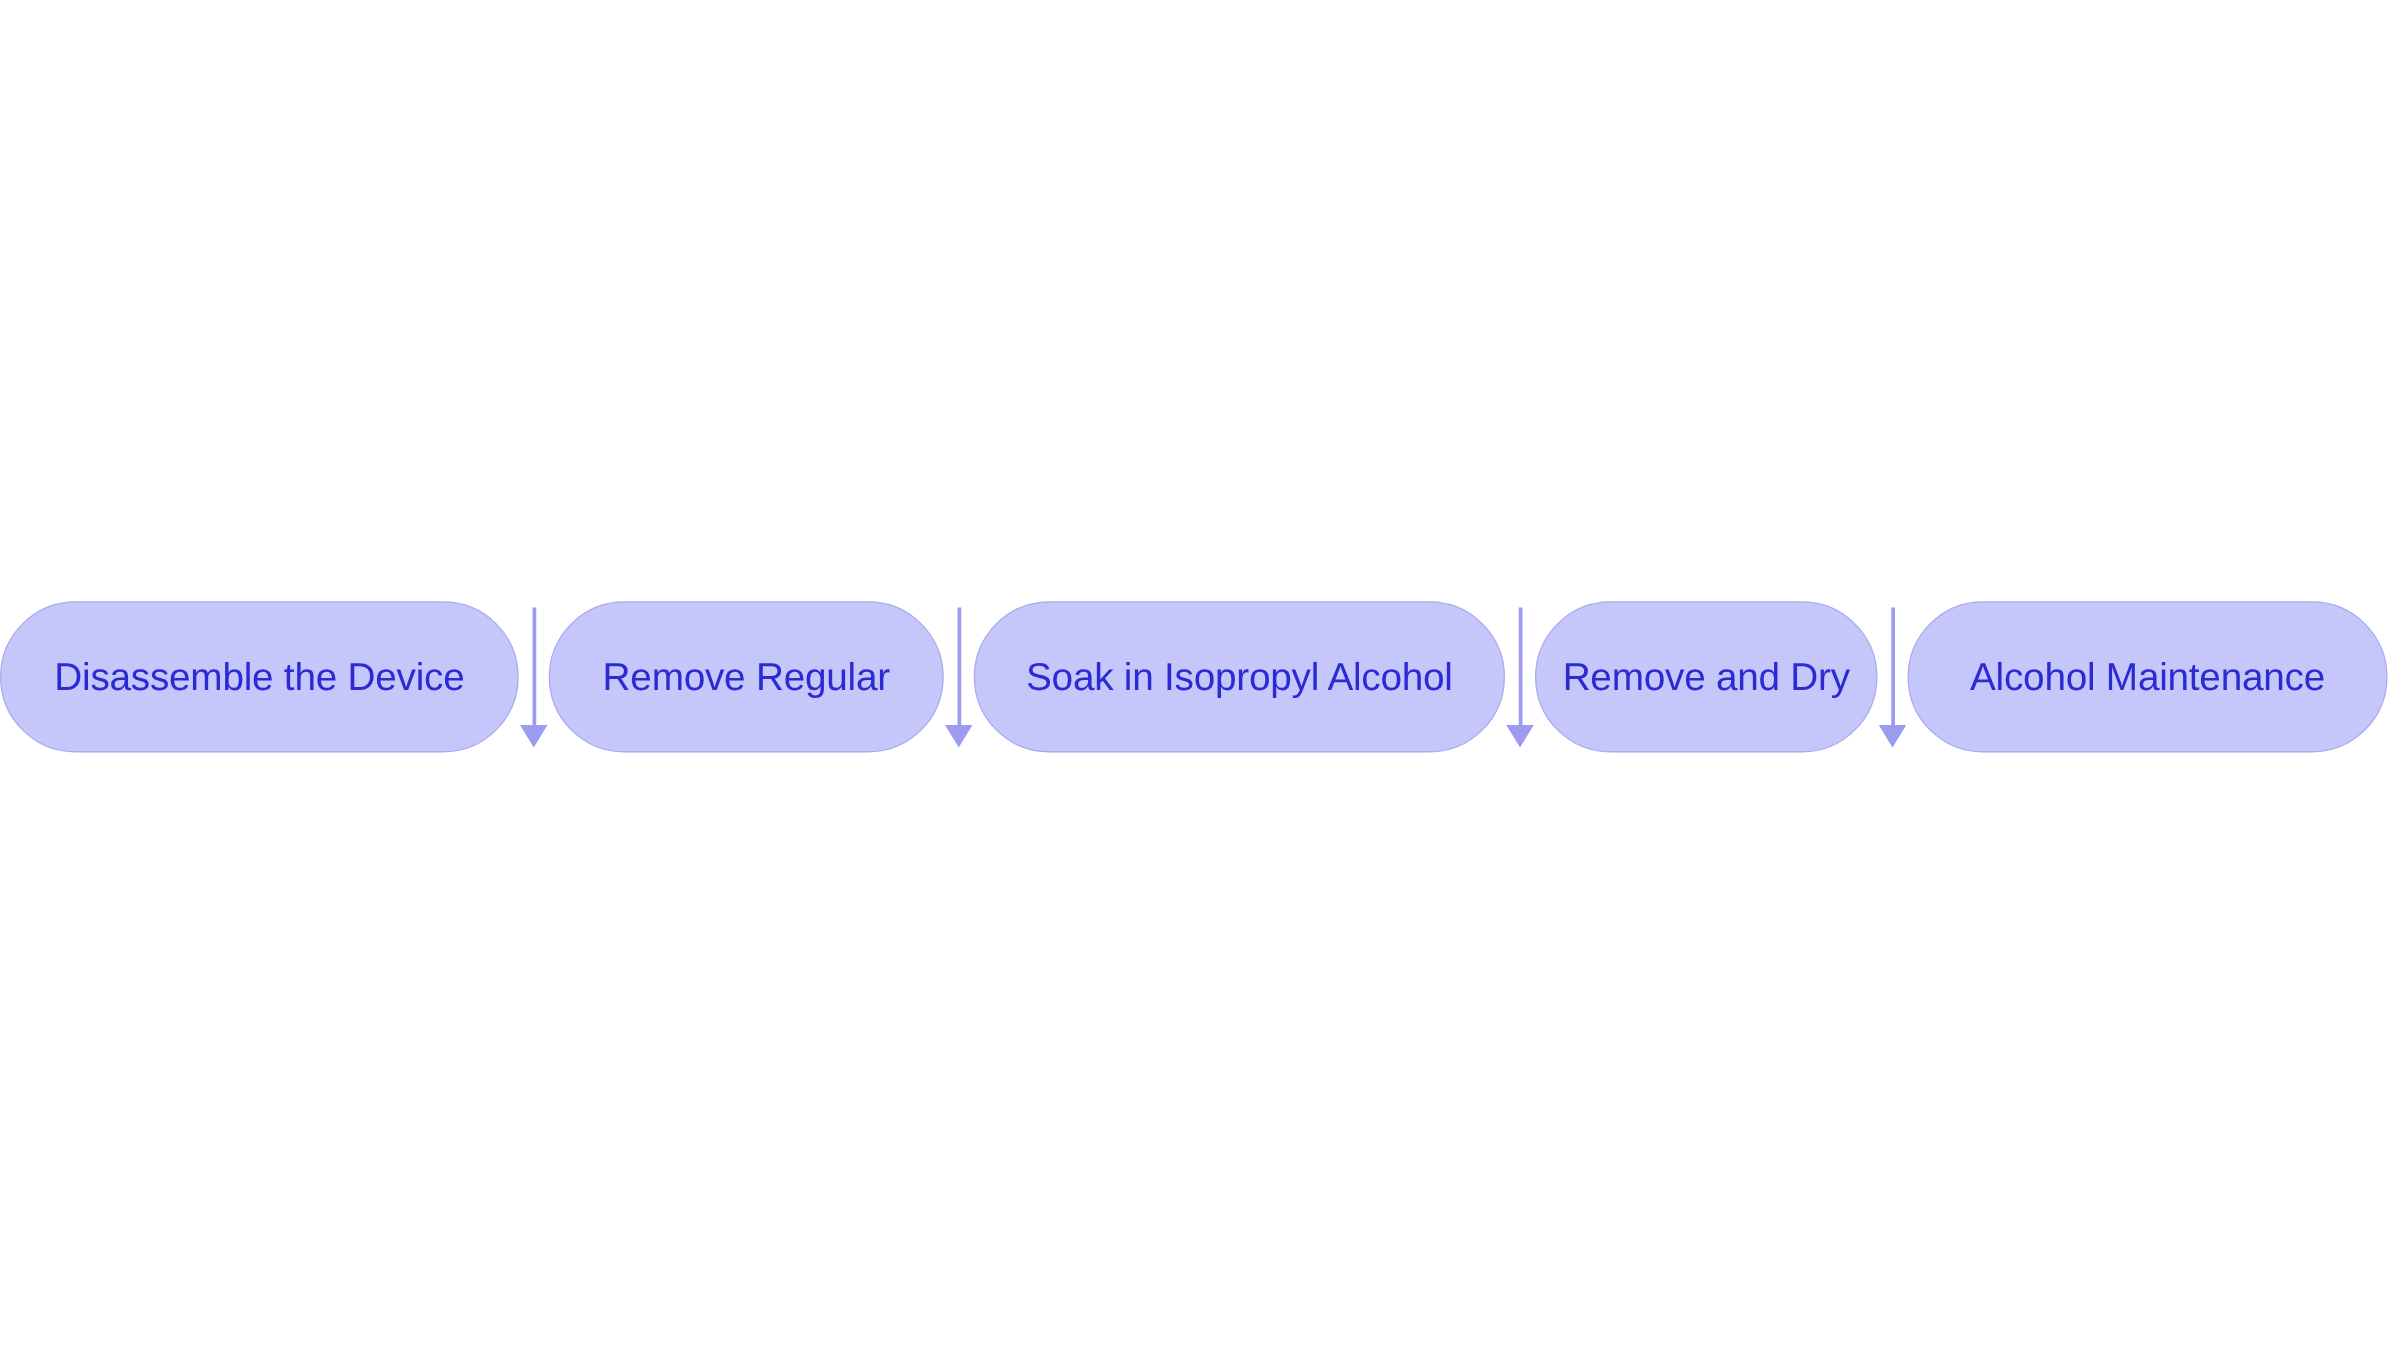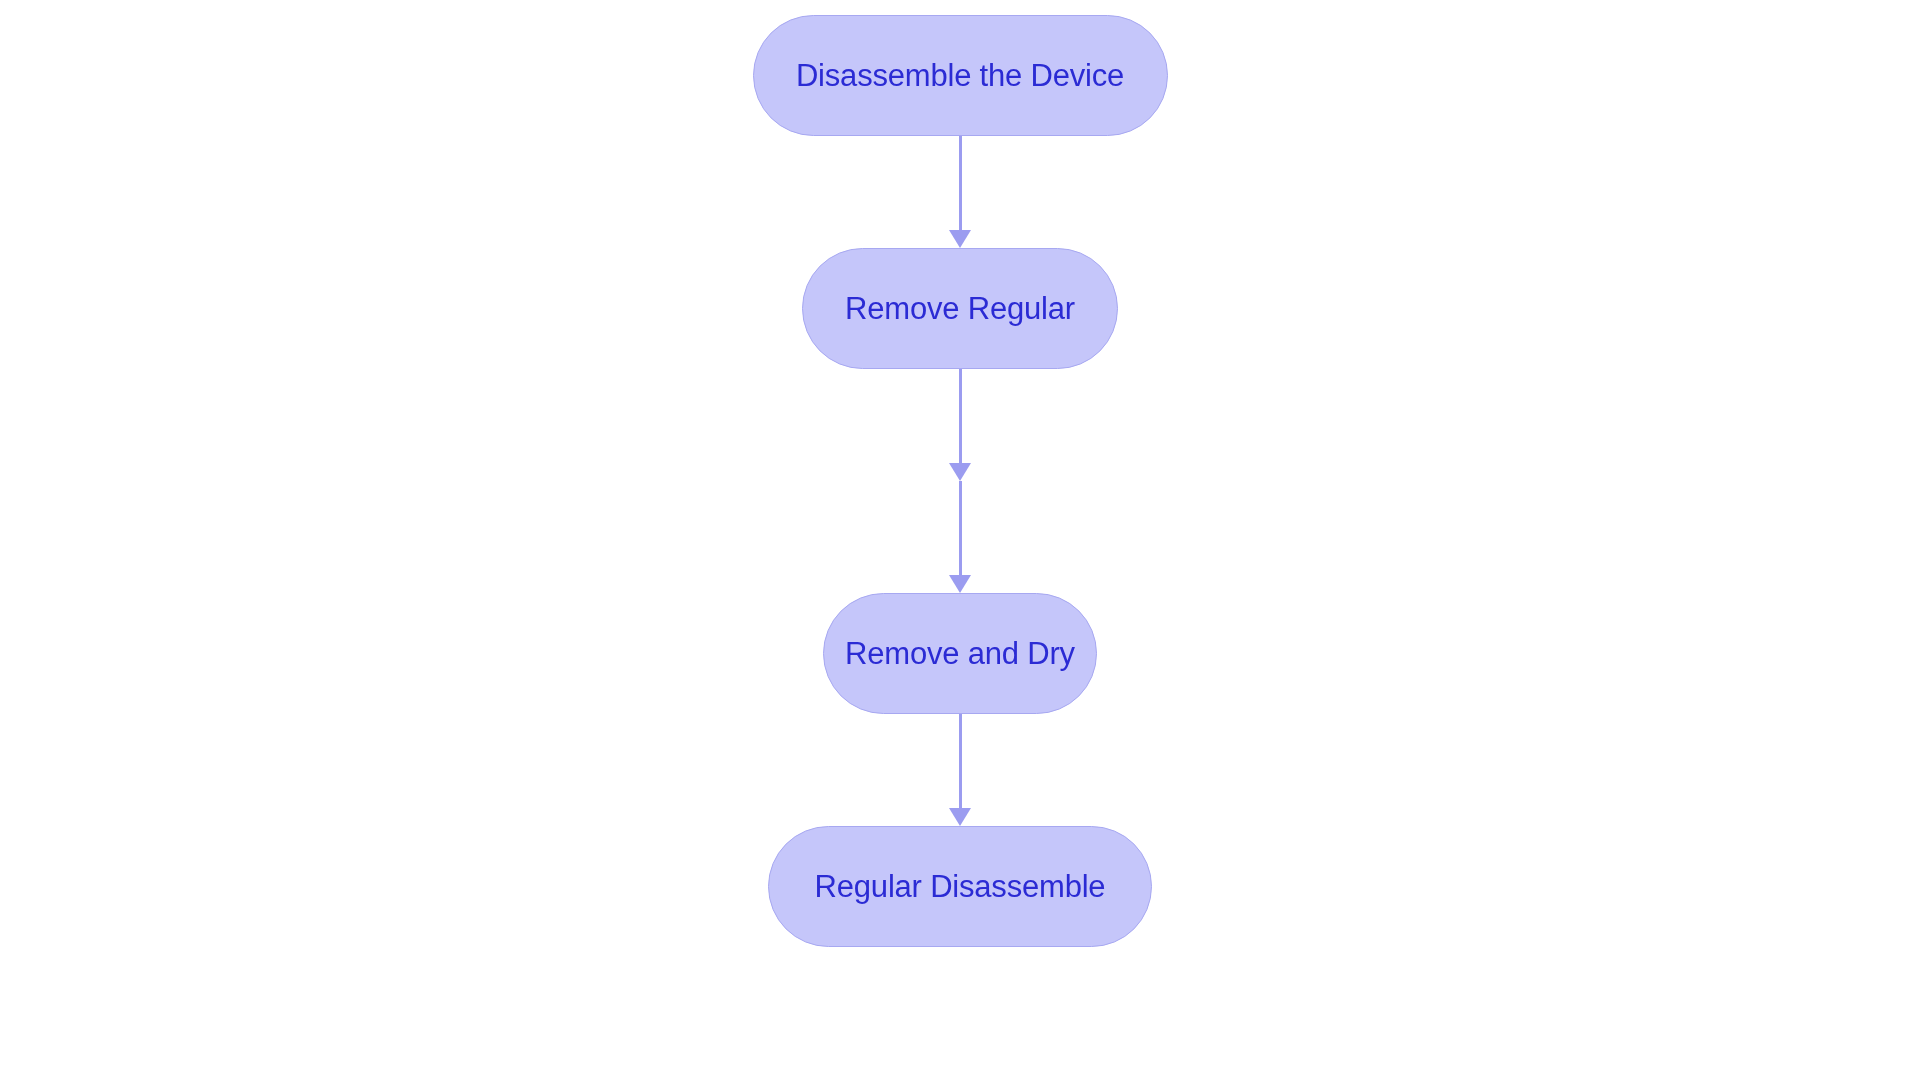--- a/index.html
+++ b/index.html
@@ -22,21 +22,21 @@
     background: #ffffff;
   }
 
   .flow-column {
     position: absolute;
     left: 0;
     top: 0;
     width: 1920px;
     height: 1083px;
     display: flex;
-    flex-direction: column;
+    flex-direction: row;
     align-items: center;
   }
 
   
   .node {
     position: relative;
     box-sizing: border-box;
     height: 121px;
     display: flex;
     align-items: center;
@@ -109,33 +109,36 @@
 
     <div class="node node-w2">
       <span class="node-label">Remove Regular</span>
     </div>
 
     <div class="connector">
       <div class="connector-line"></div>
       <div class="connector-arrow"></div>
     </div>
 
+    <div class="node node-w3">
+      <span class="node-label">Soak in Isopropyl Alcohol</span>
+    </div>
 
     <div class="connector">
       <div class="connector-line"></div>
       <div class="connector-arrow"></div>
     </div>
 
     <div class="node node-w4">
       <span class="node-label">Remove and Dry</span>
     </div>
 
     <div class="connector">
       <div class="connector-line"></div>
       <div class="connector-arrow"></div>
     </div>
 
     <div class="node node-w5">
-      <span class="node-label">Regular Disassemble</span>
+      <span class="node-label">Alcohol Maintenance</span>
     </div>
 
   </div>
 </div>
 
 </body></html>

